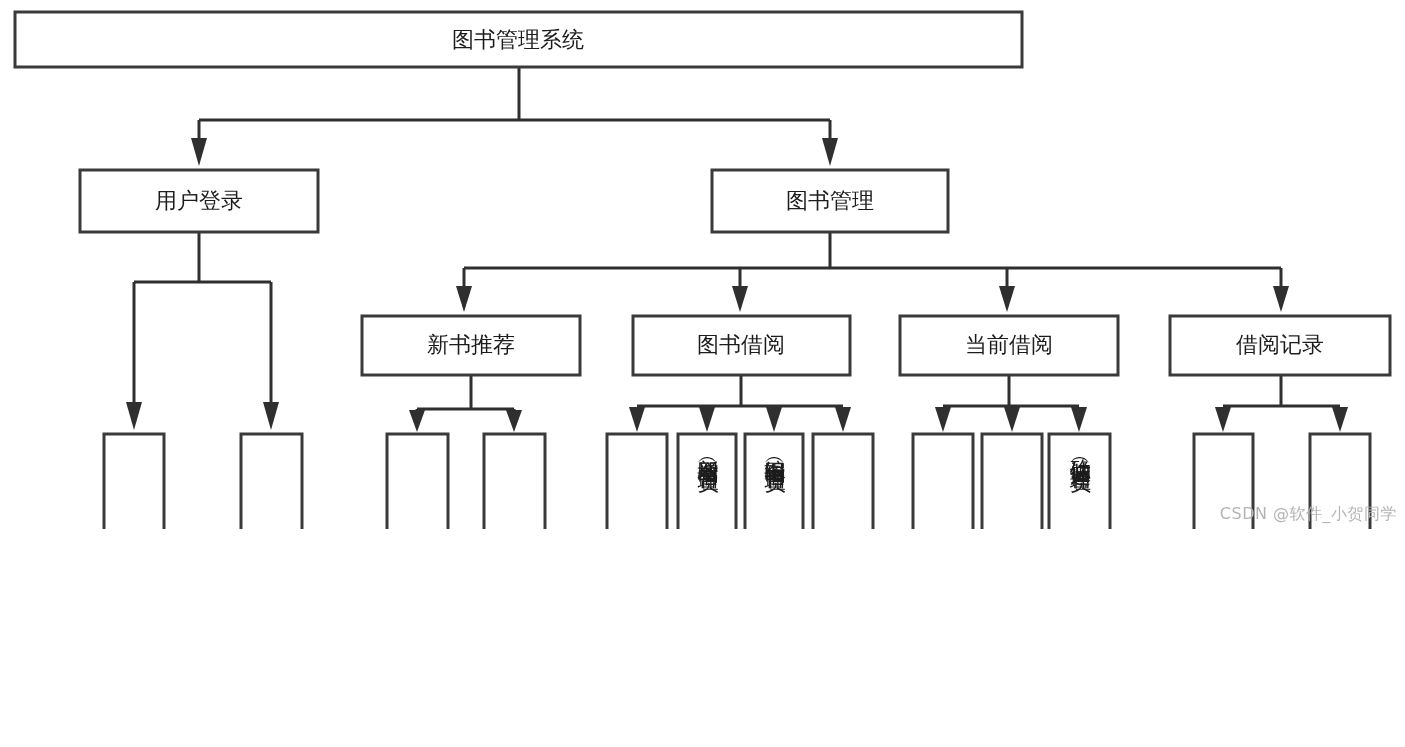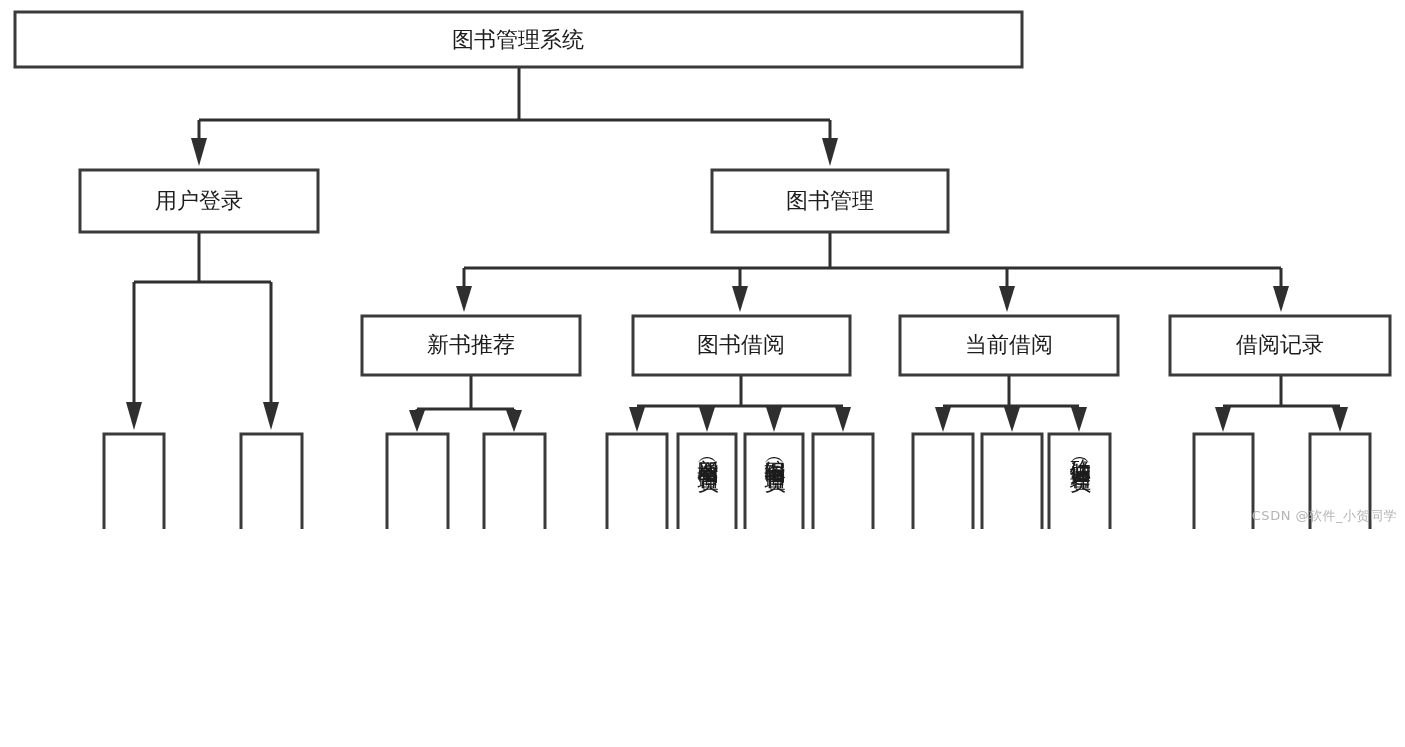--- a/index.html
+++ b/index.html
@@ -69,21 +69,21 @@
     pointer-events: none;
   }
   .leaf-label.top-aligned {
     justify-content: flex-start;
   }
   .watermark {
     position: absolute;
     right: 8px;
     bottom: 4px;
     font-family: "DejaVu Sans", "Liberation Sans", sans-serif;
-    font-size: 13px;
+    font-size: 16px;
     color: #b4b4b4;
     white-space: nowrap;
     letter-spacing: 0.5px;
   }
 </style>
 </head>
 <body>
 
 <div id="diagram-root">
 

